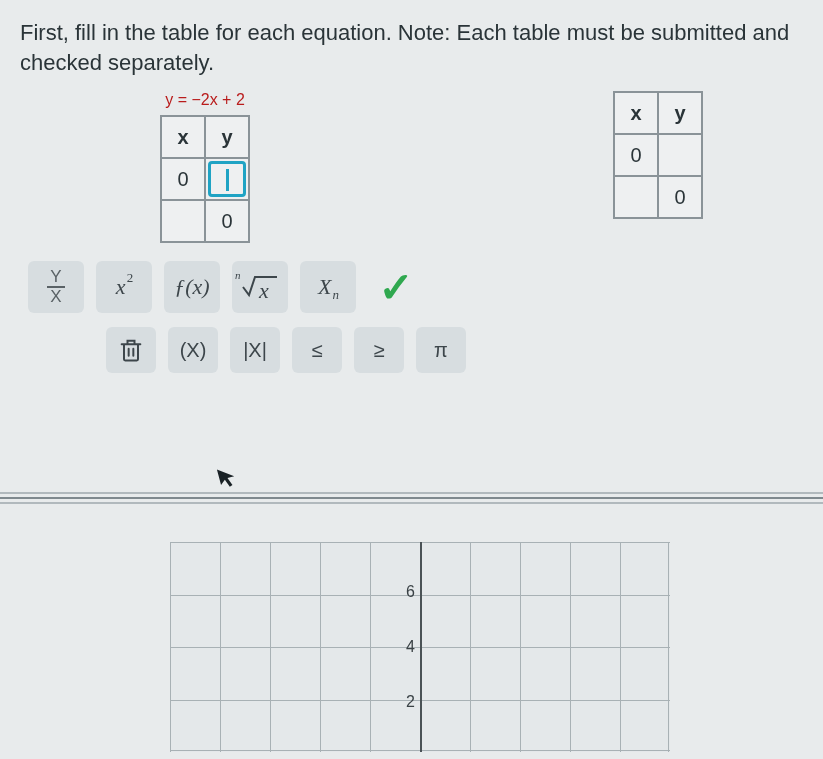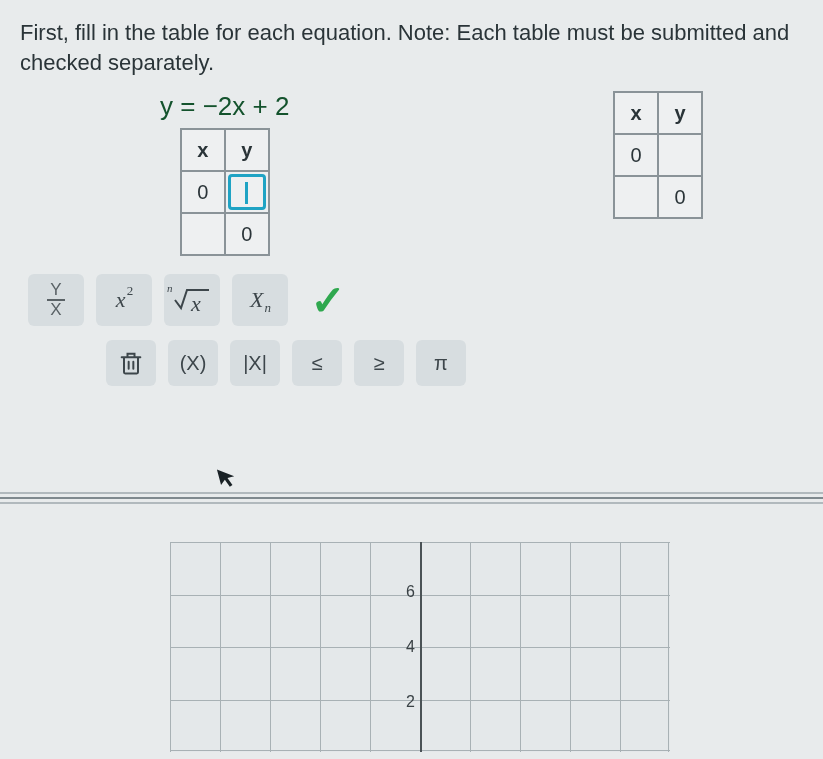--- a/index.html
+++ b/index.html
@@ -24,22 +24,22 @@
     justify-content: space-between;
     padding: 0 40px 0 160px;
     gap: 60px;
   }
   .eq-block {
     display: flex;
     flex-direction: column;
     align-items: center;
   }
   .eq-title {
-    font-size: 26px;
-    color: #14532d;
+    font-size: 16px;
+    color: #b91c1c;
     margin-bottom: 6px;
     font-weight: 500;
   }
   table.xy {
     border-collapse: collapse;
   }
   table.xy th, table.xy td {
     border: 2px solid #8a9398;
     width: 44px;
     height: 42px;
@@ -217,20 +217,21 @@
 
   <div class="tool-row">
     <div class="tool-btn frac">
       <span class="fnum">Y</span>
       <span class="fden">X</span>
     </div>
     <div class="tool-btn">
       <span>x</span>
         <span class="sup">2</span>
     </div>
+    <div class="tool-btn">ƒ(x)</div>
     <div class="tool-btn">
       <span class="root">
         <span class="idx">n</span>
         <svg width="38" height="24">
           <path d="M2 12 L8 20 L14 2 L36 2" stroke="#3d464b" stroke-width="2" fill="none"></path>
         </svg>
         <span style="position:absolute;left:18px;top:3px;font-style:italic;">x</span>
       </span>
     </div>
     <div class="tool-btn">

